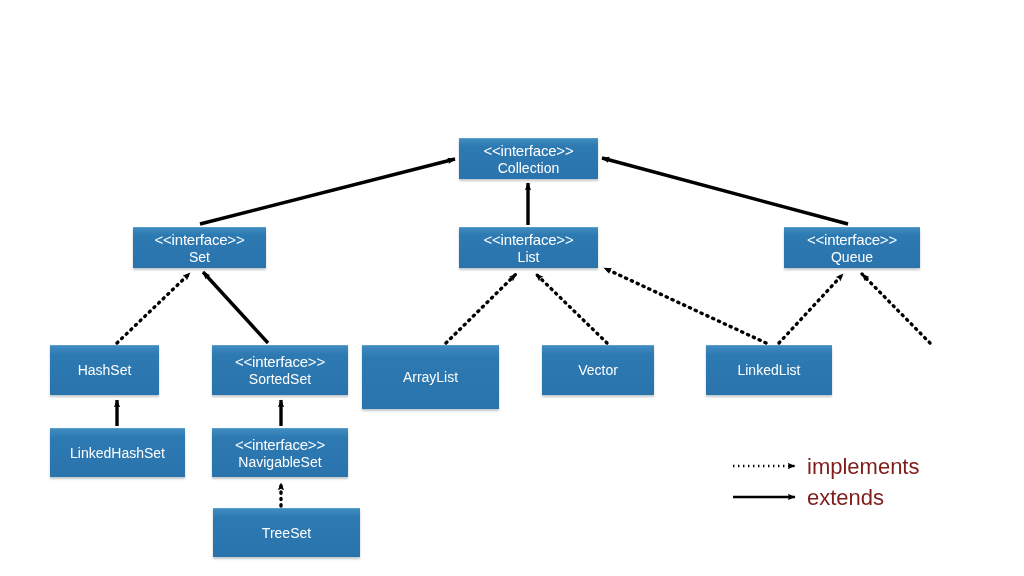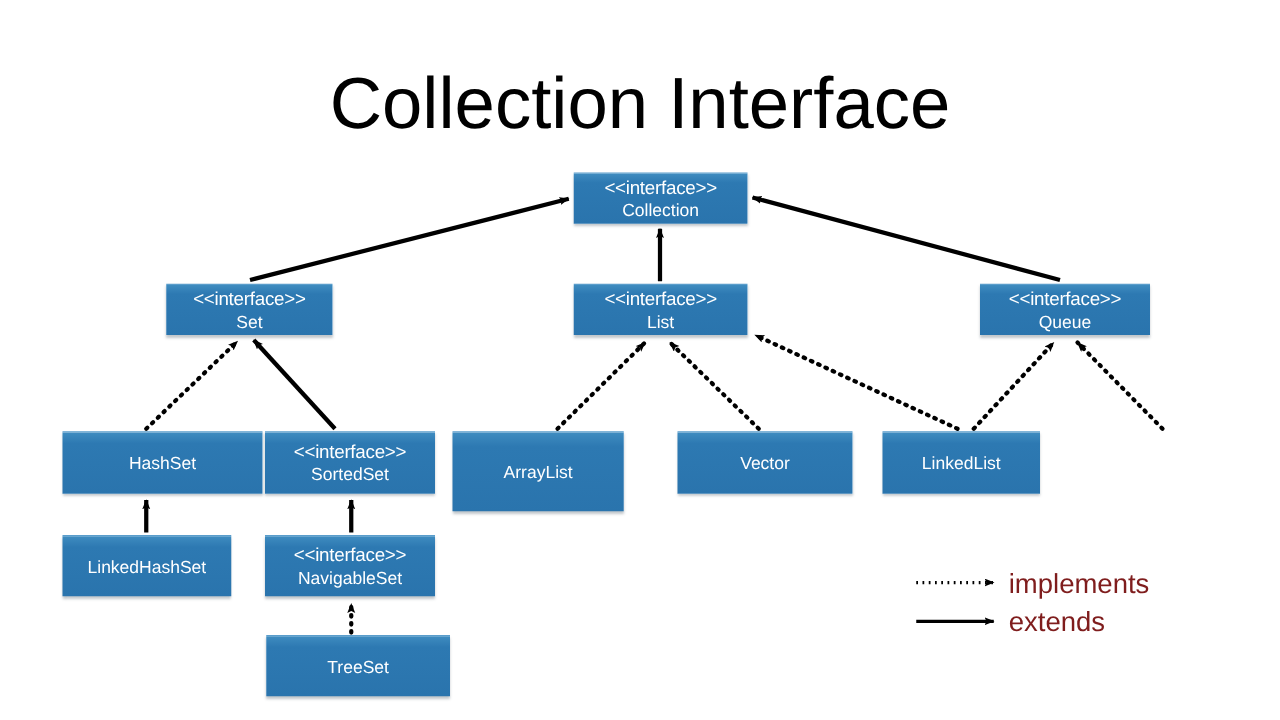--- a/index.html
+++ b/index.html
@@ -66,21 +66,20 @@
     font-size: 22px;
     color: #7f1d1d;
     white-space: nowrap;
   }
 </style>
 </head>
 <body>
 
 <div id="canvas">
 
-  <div id="title">Collection Interface</div>
 
   <svg id="edges" viewBox="0 0 1024 576" width="1024" height="576">
     <defs>
       <marker id="arrow" markerWidth="9" markerHeight="9" refX="7.4" refY="3.2" orient="auto" markerUnits="userSpaceOnUse">
         <path d="M0,0 L8,3.2 L0,6.4 L1.6,3.2 Z" fill="#000000"></path>
       </marker>
     </defs>
 
     <line x1="200" y1="224" x2="455" y2="159" stroke="#000000" stroke-width="3.4" marker-end="url(#arrow)"></line>
 
@@ -125,34 +124,34 @@
   <div class="node" style="left:459px; top:227px; width:139px; height:41px;">
     <span class="stereo">&lt;&lt;interface&gt;&gt;</span>
     <span class="nm">List</span>
   </div>
 
   <div class="node" style="left:784px; top:227px; width:136px; height:41px;">
     <span class="stereo">&lt;&lt;interface&gt;&gt;</span>
     <span class="nm">Queue</span>
   </div>
 
-  <div class="node" style="left:50px; top:345px; width:160px; height:50px;">
+  <div class="node" style="left:50px; top:345px; width:109px; height:50px;">
     <span class="nm">HashSet</span>
   </div>
 
   <div class="node" style="left:212px; top:345px; width:136px; height:50px;">
     <span class="stereo">&lt;&lt;interface&gt;&gt;</span>
     <span class="nm">SortedSet</span>
   </div>
 
   <div class="node" style="left:362px; top:345px; width:137px; height:64px;">
     <span class="nm">ArrayList</span>
   </div>
 
-  <div class="node" style="left:542px; top:345px; width:140px; height:50px;">
+  <div class="node" style="left:542px; top:345px; width:112px; height:50px;">
     <span class="nm">Vector</span>
   </div>
 
   <div class="node" style="left:706px; top:345px; width:126px; height:50px;">
     <span class="nm">LinkedList</span>
   </div>
 
 
   <div class="node" style="left:50px; top:428px; width:135px; height:49px;">
     <span class="nm">LinkedHashSet</span>

